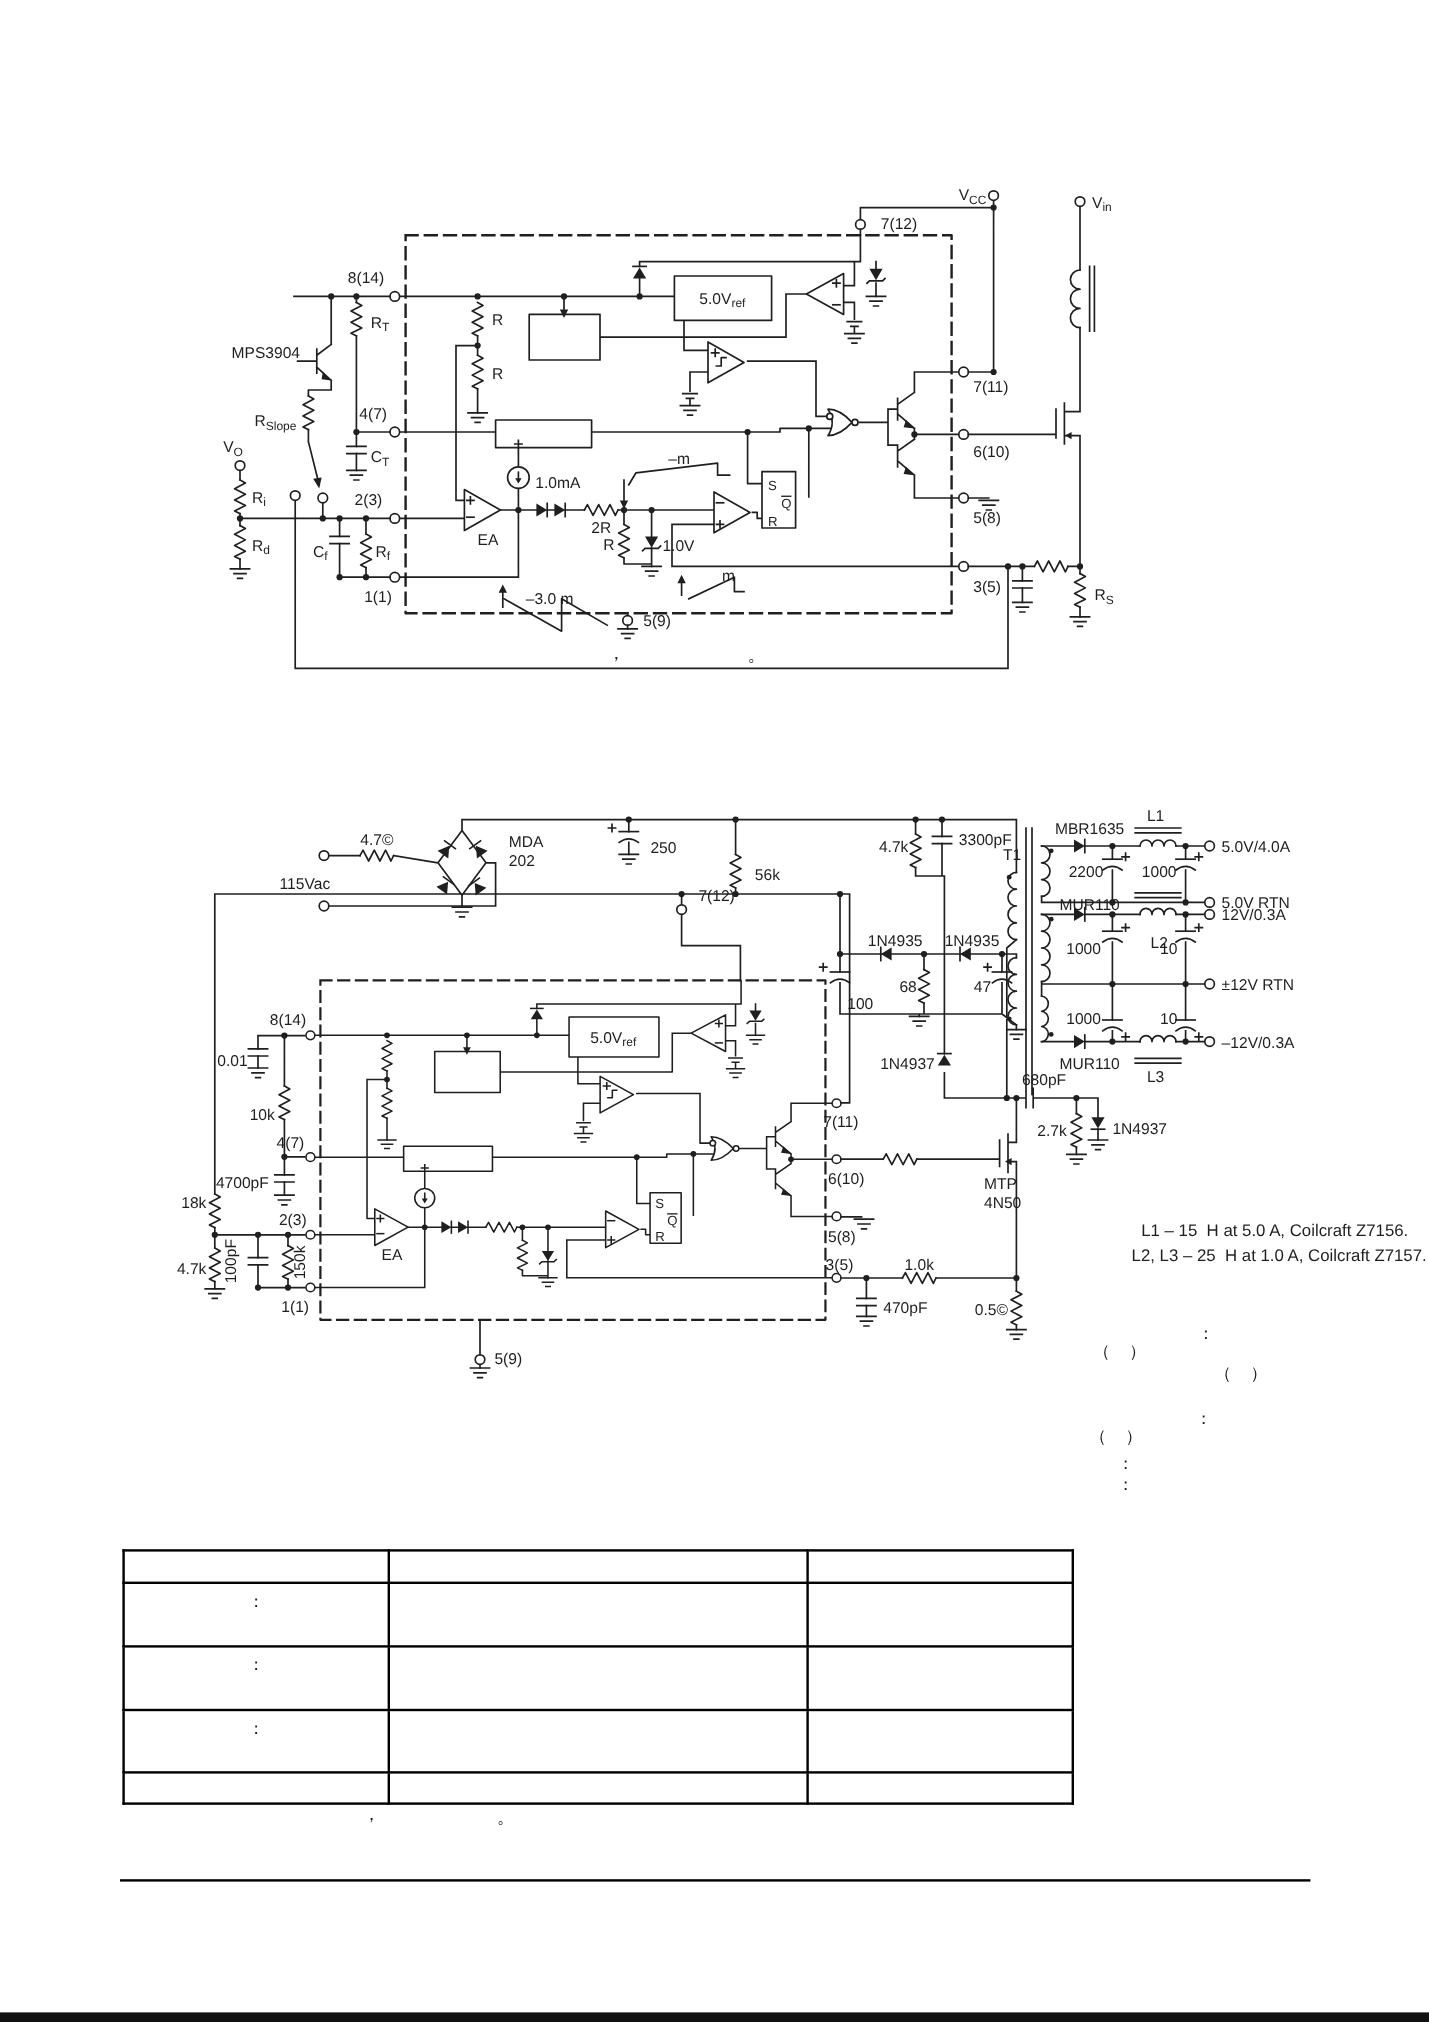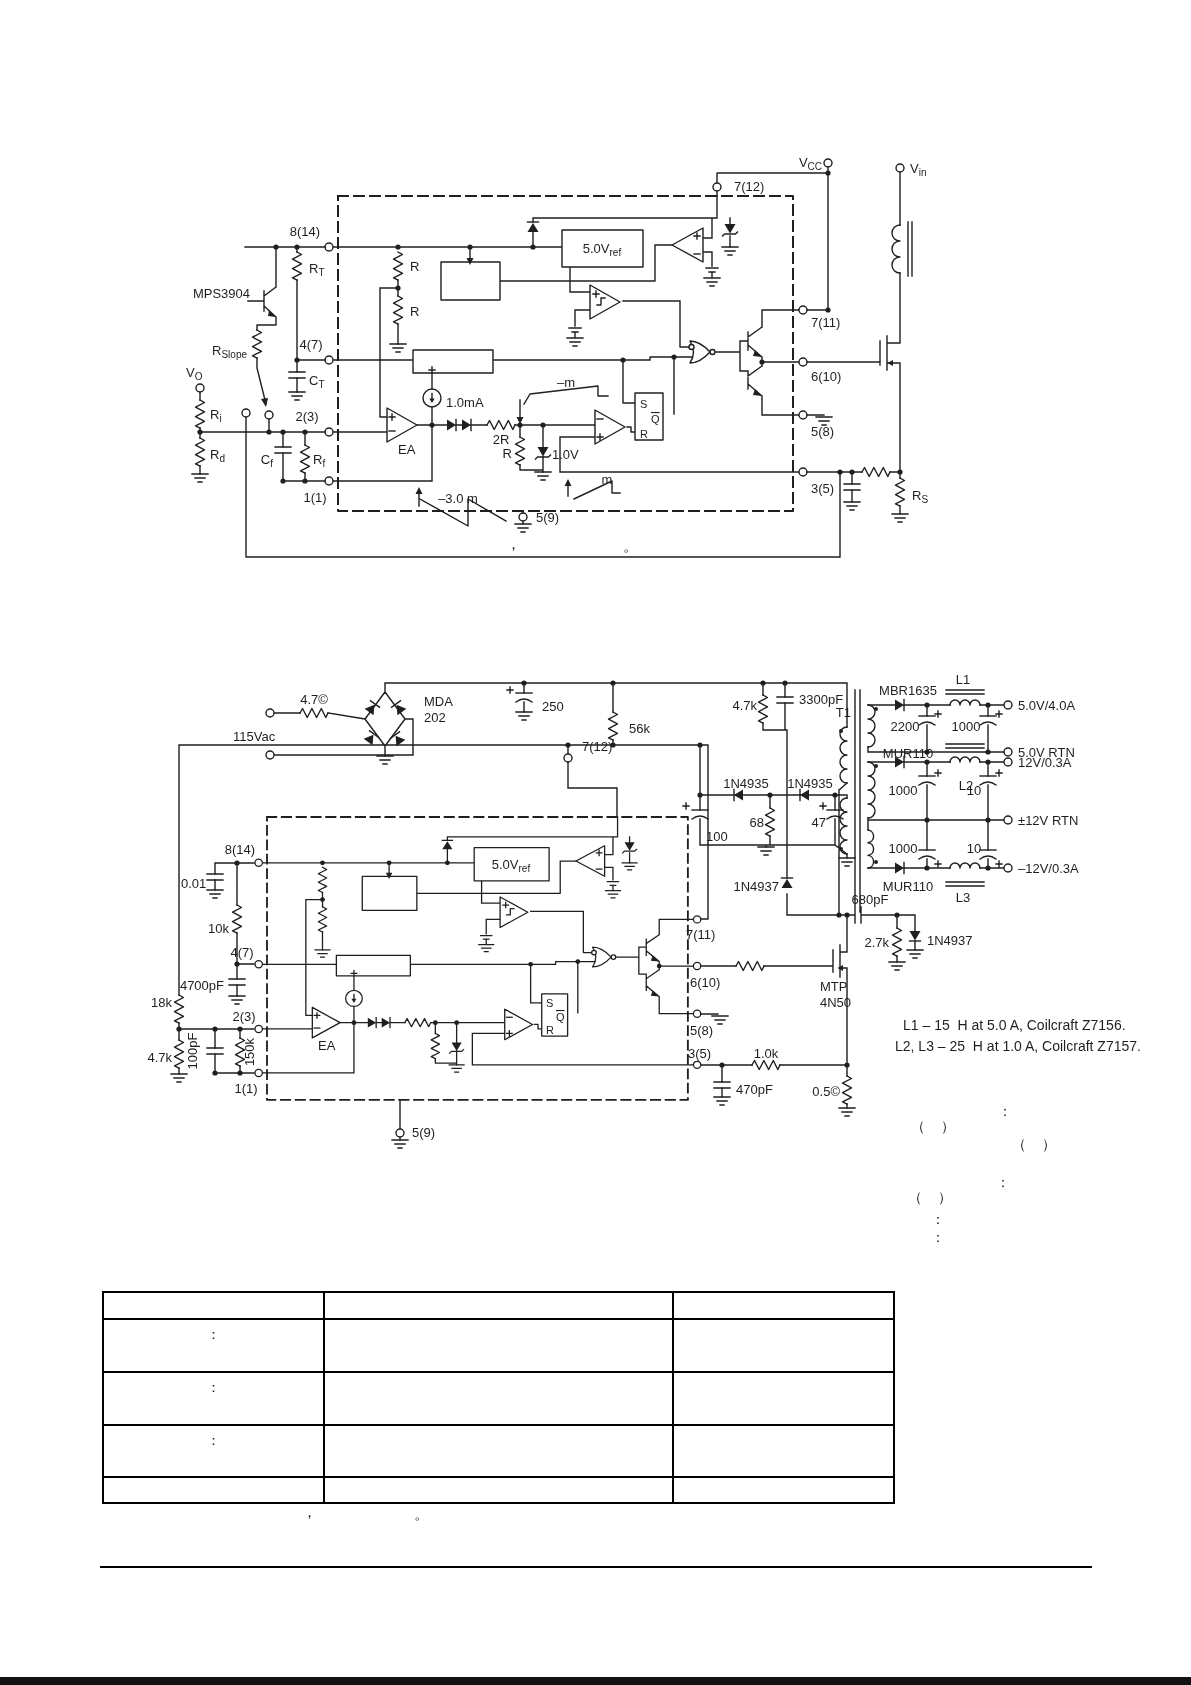--- a/index.html
+++ b/index.html
@@ -5,21 +5,21 @@
   html,body{margin:0;padding:0;background:#fff;}
   #page{position:relative;width:1191px;height:1685px;background:#ffffff;overflow:hidden;
         font-family:"Liberation Sans",sans-serif;color:#1f1f1f;}
   svg text{font-family:"Liberation Sans",sans-serif;font-size:13px;fill:#1f1f1f;stroke:none;}
   svg .sub{font-size:10px;}
   svg .sm{font-size:11px;}
   .draw{stroke:#1f1f1f;stroke-width:1.4;fill:none;stroke-linecap:square;stroke-linejoin:round;}
   .abs{position:absolute;}
   .punct{font-size:15px;}
   .note{font-size:14px;letter-spacing:1px;}
-  .coil{font-size:14px;white-space:pre;}
+  .coil{font-size:14px;white-space:pre;margin-left:48px;}
   .tbl{position:absolute;left:102px;top:1291px;width:791px;border-collapse:collapse;table-layout:fixed;}
   .tbl td{border:2px solid #000;font-size:14px;text-align:center;vertical-align:top;padding:6px 2px 0 2px;}
   #bottomrule{position:absolute;left:100px;top:1566px;width:992px;height:2px;background:#000;}
   #bottombar{position:absolute;left:0;top:1677px;width:1191px;height:8px;background:#121212;}
 </style>
 </head>
 <body>
 
 <div id="page">
 

